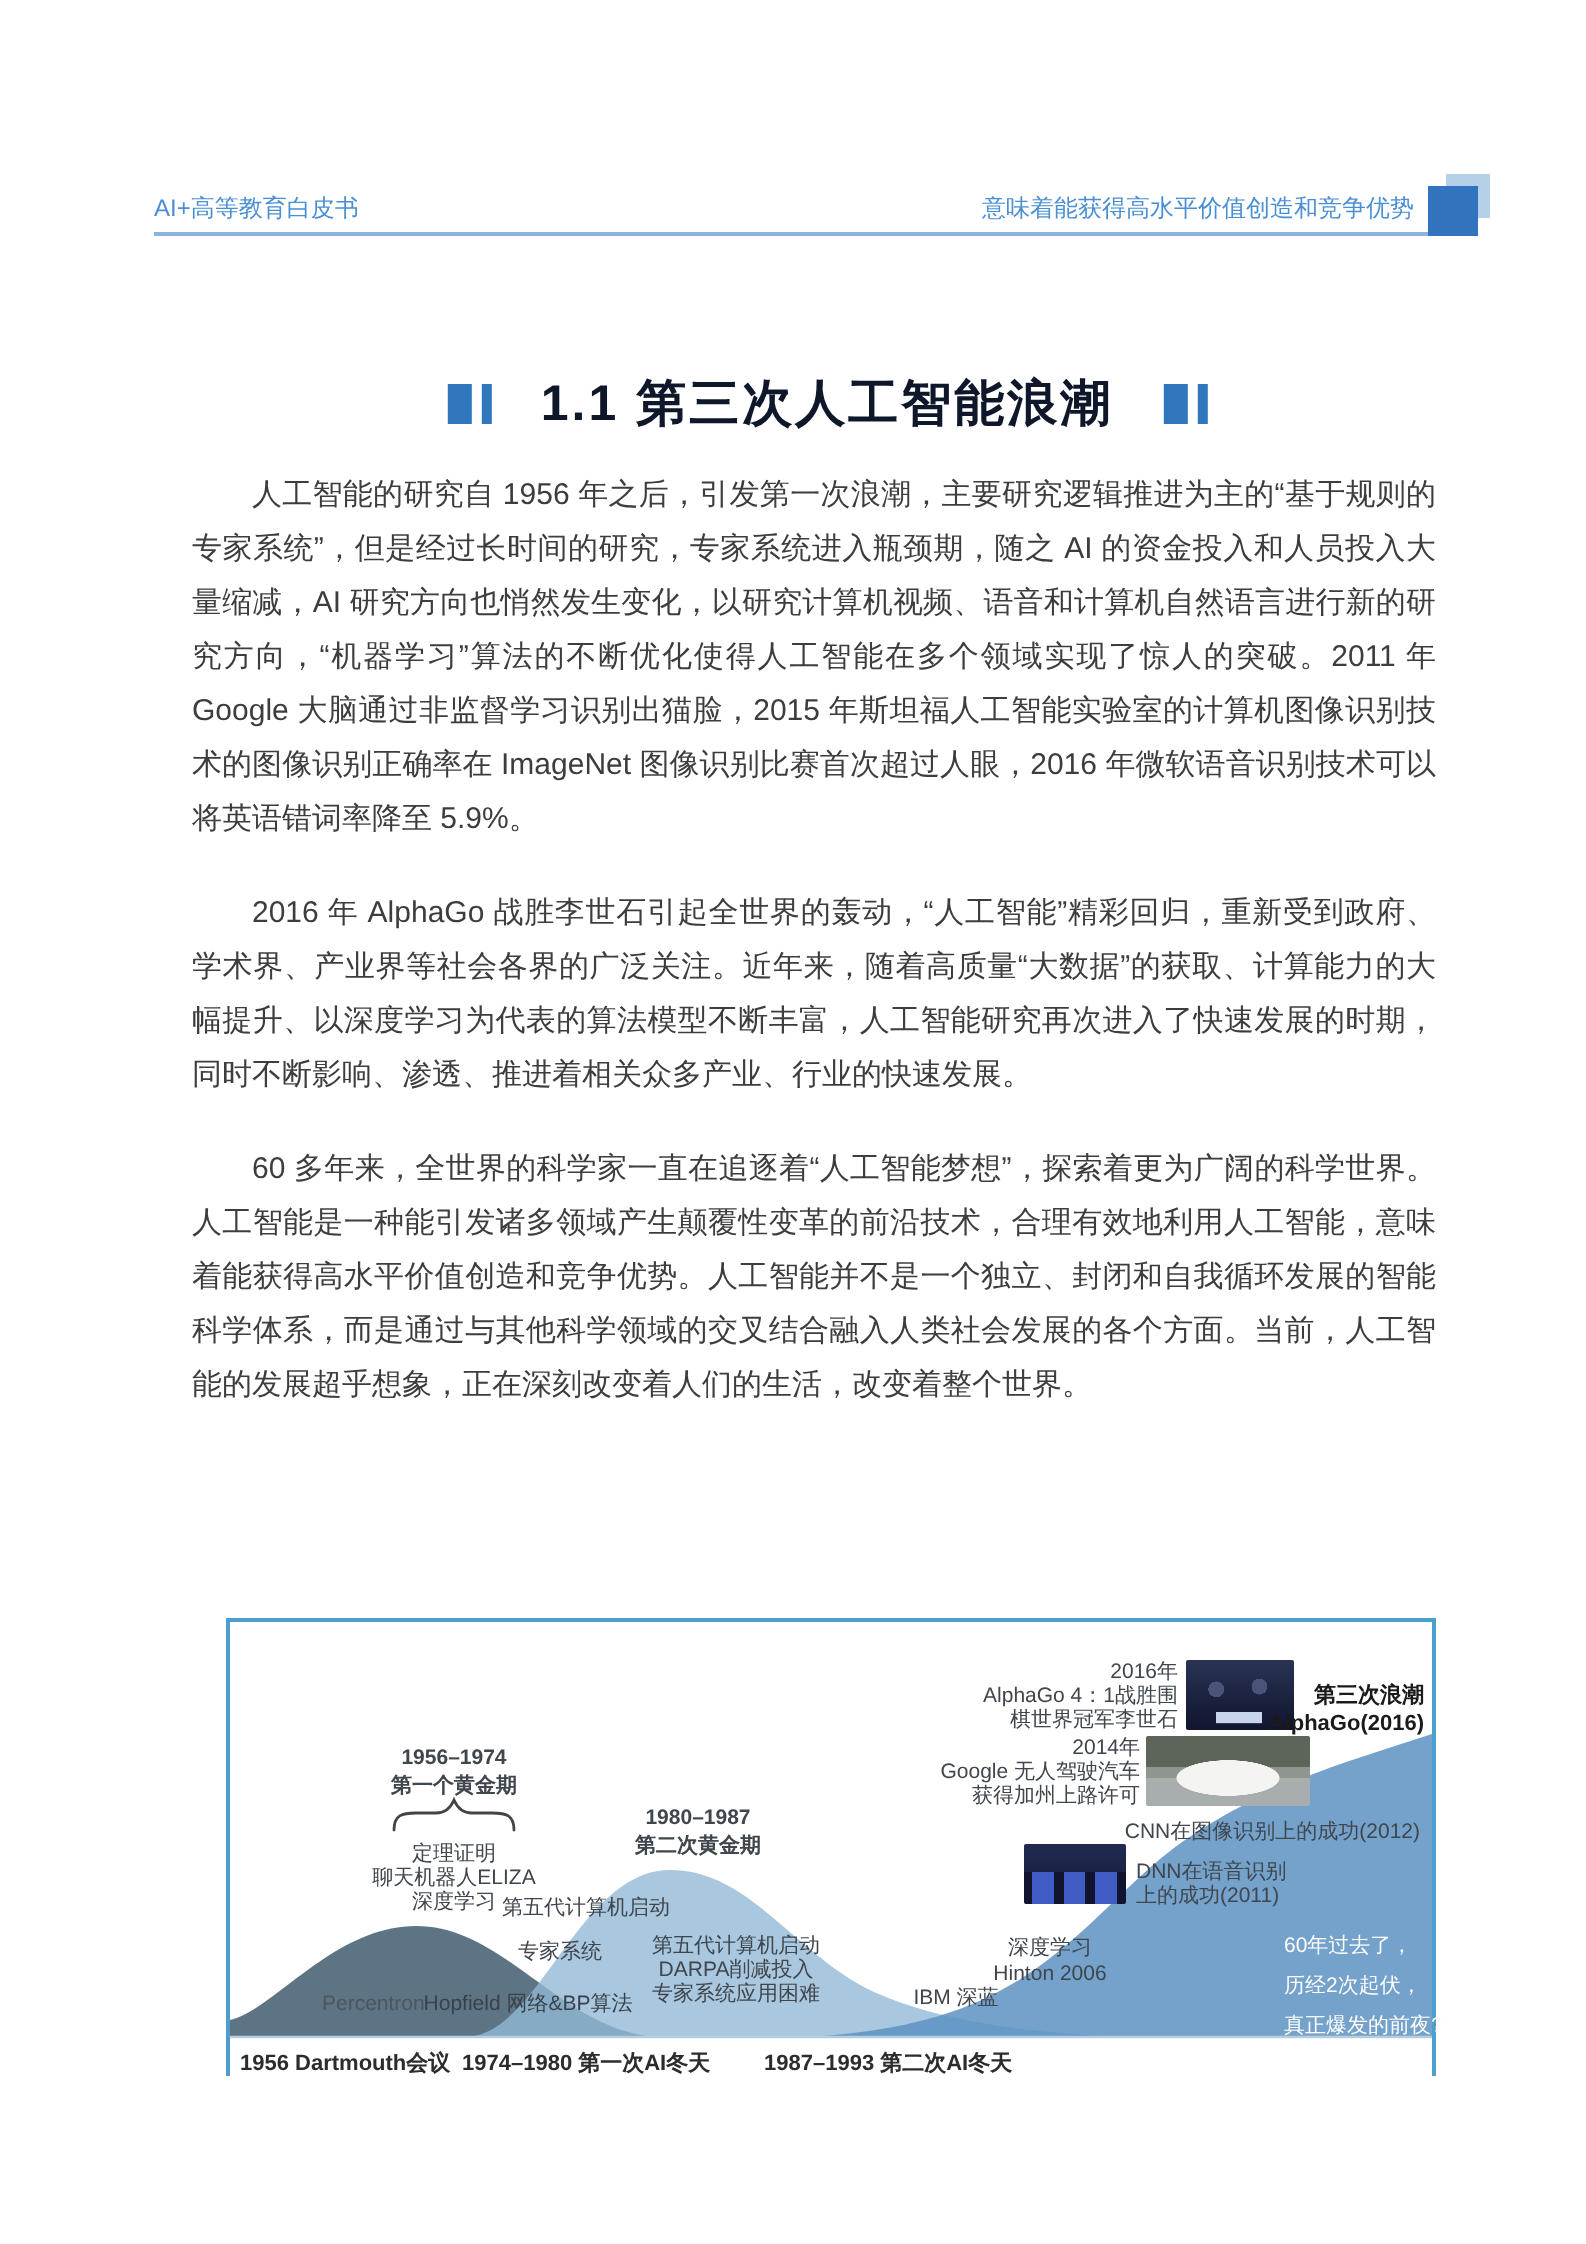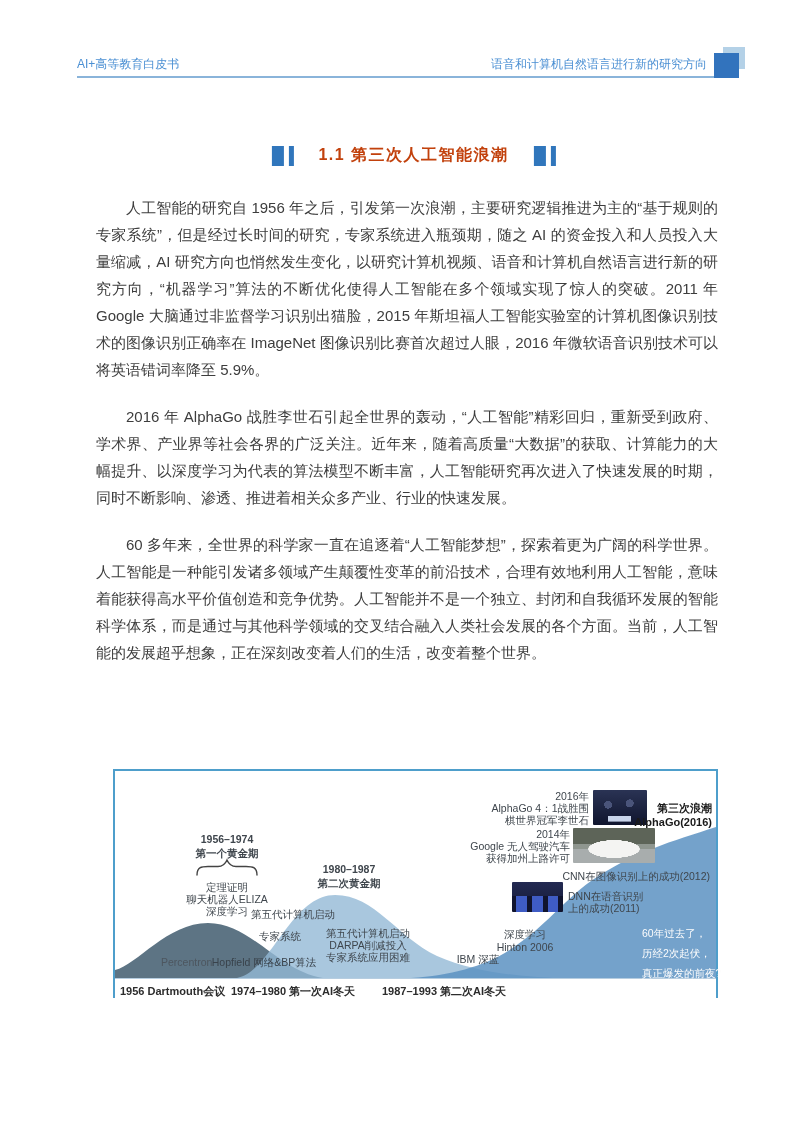--- a/index.html
+++ b/index.html
@@ -1,32 +1,32 @@
 <!DOCTYPE html>
 <html><head>
 <meta charset="utf-8">
 <style>
   html,body{margin:0;padding:0;background:#ffffff;}
   .page{
     position:relative;width:793px;height:998px;background:#ffffff;overflow:hidden;
-    font-family:"Liberation Sans",sans-serif;color:#3d3d3d;
+    font-family:"Liberation Sans",sans-serif;color:#3d3d3d;margin-top:40px;
   }
   
   .hdr-left{position:absolute;left:77px;top:56px;font-size:12px;color:#4a8fd3;}
   .hdr-right{position:absolute;right:86px;top:56px;font-size:12px;color:#4a8fd3;}
   .hdr-rule{position:absolute;left:77px;top:76px;width:640px;height:2px;background:#8ab4da;}
   .hdr-sq-light{position:absolute;left:723px;top:47px;width:22px;height:22px;background:#b4d1e7;}
   .hdr-sq-solid{position:absolute;left:714px;top:53px;width:25px;height:25px;background:#3273bd;}
   
   .heading{position:absolute;top:145px;left:50%;transform:translateX(calc(-50% + 17px));
     display:flex;align-items:center;gap:25px;}
   .bar-group{display:flex;gap:5px;align-items:center;}
   .bar-wide{width:12px;height:20px;background:#3076bc;}
   .bar-thin{width:5px;height:20px;background:#3076bc;}
-  .heading-text{font-size:16px;font-weight:600;color:#c2410c;letter-spacing:1.5px;white-space:nowrap;}
+  .heading-text{font-size:25px;font-weight:600;color:#0f172a;letter-spacing:1.5px;white-space:nowrap;}
   
   .content{position:absolute;left:96px;top:194px;width:622px;}
   .content p{margin:0 0 20px 0;font-size:15px;line-height:27px;color:#3d3d3d;
     text-align:justify;text-indent:2em;}
   
   .figure-box{position:absolute;left:113px;top:769px;width:601px;height:229px;
     border:2px solid #4e9ecb;background:#ffffff;}
   .figure-box svg{position:absolute;left:0;top:0;}
   .fl{position:absolute;font-size:10.5px;line-height:12px;color:#3f464d;white-space:nowrap;}
   .fl.c{transform:translateX(-50%);text-align:center;}
@@ -57,21 +57,21 @@
     font-size:18px;font-weight:500;color:#4a90d0;}
   .page-num{position:absolute;left:0;right:0;top:1056px;text-align:center;
     font-size:14px;color:#4f4f4f;}
 </style>
 </head>
 <body>
 
 <div class="page">
 
   <div class="hdr-left">AI+高等教育白皮书</div>
-  <div class="hdr-right">语音和计算机自然语言进行新的研究方向</div>
+  <div class="hdr-right">意味着能获得高水平价值创造和竞争优势</div>
   <div class="hdr-rule"></div>
   <div class="hdr-sq-light"></div>
   <div class="hdr-sq-solid"></div>
 
   <div class="heading">
     <span class="bar-group">
       <span class="bar-wide"></span>
         <span class="bar-thin"></span>
     </span>
     <span class="heading-text">1.1 第三次人工智能浪潮</span>

